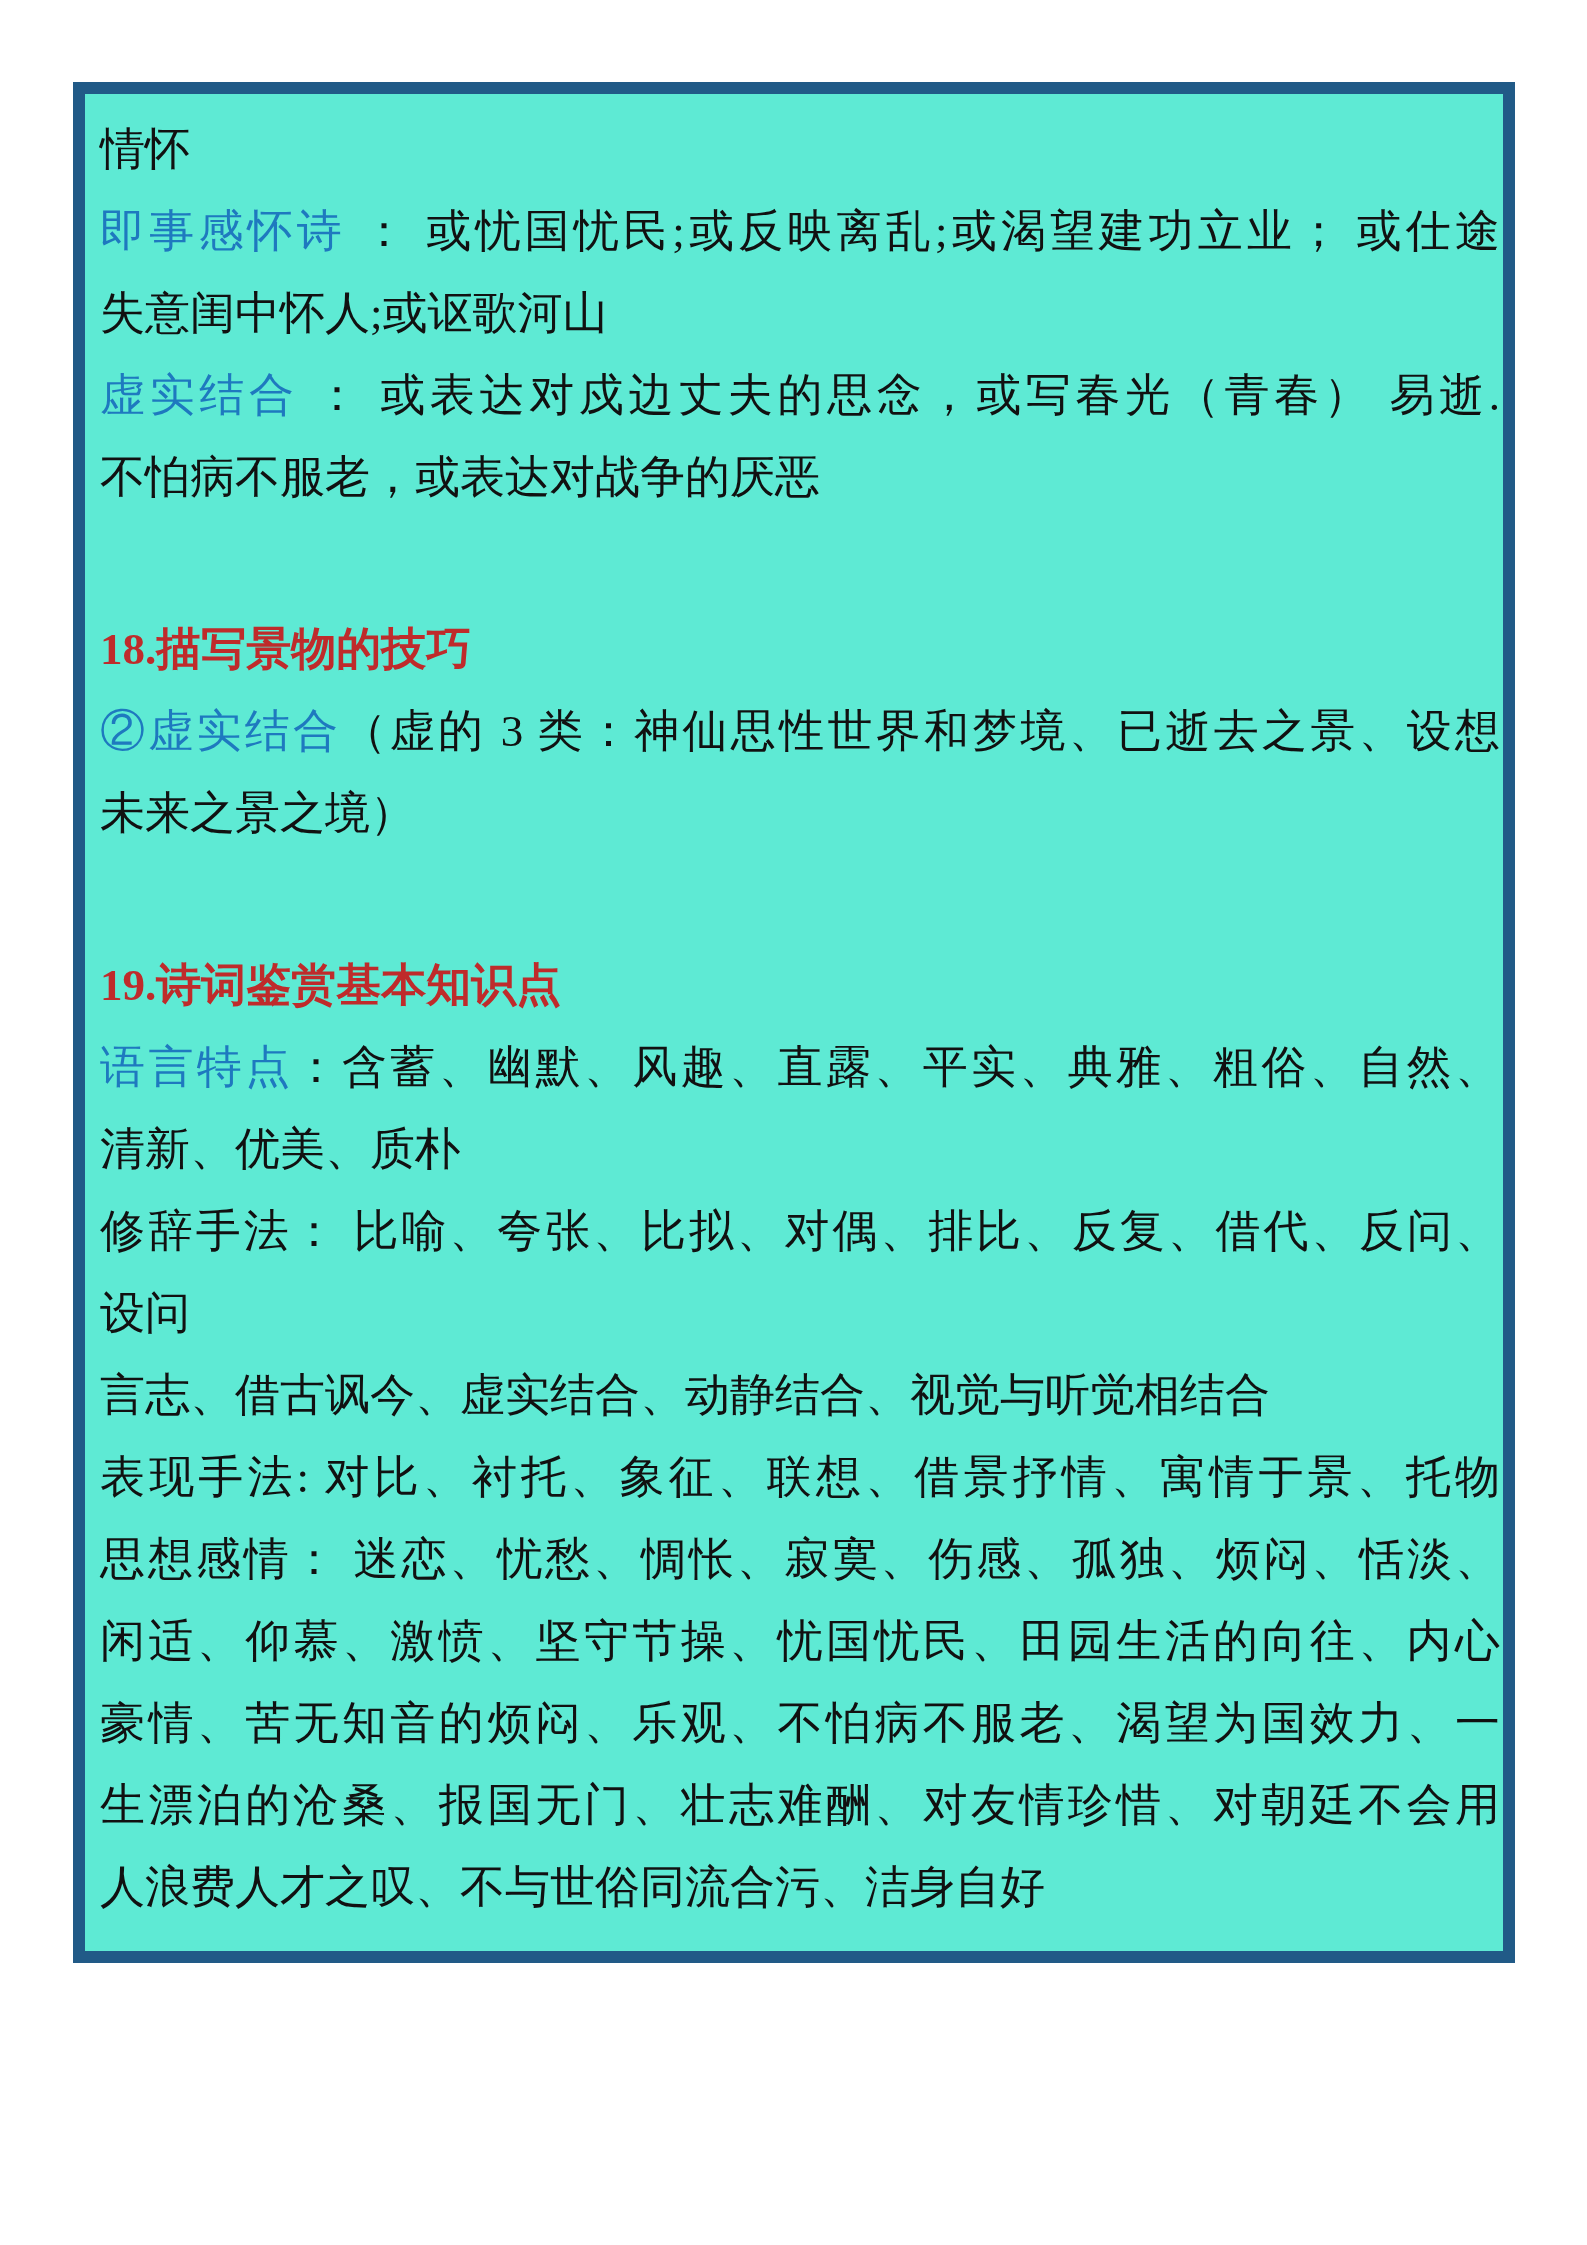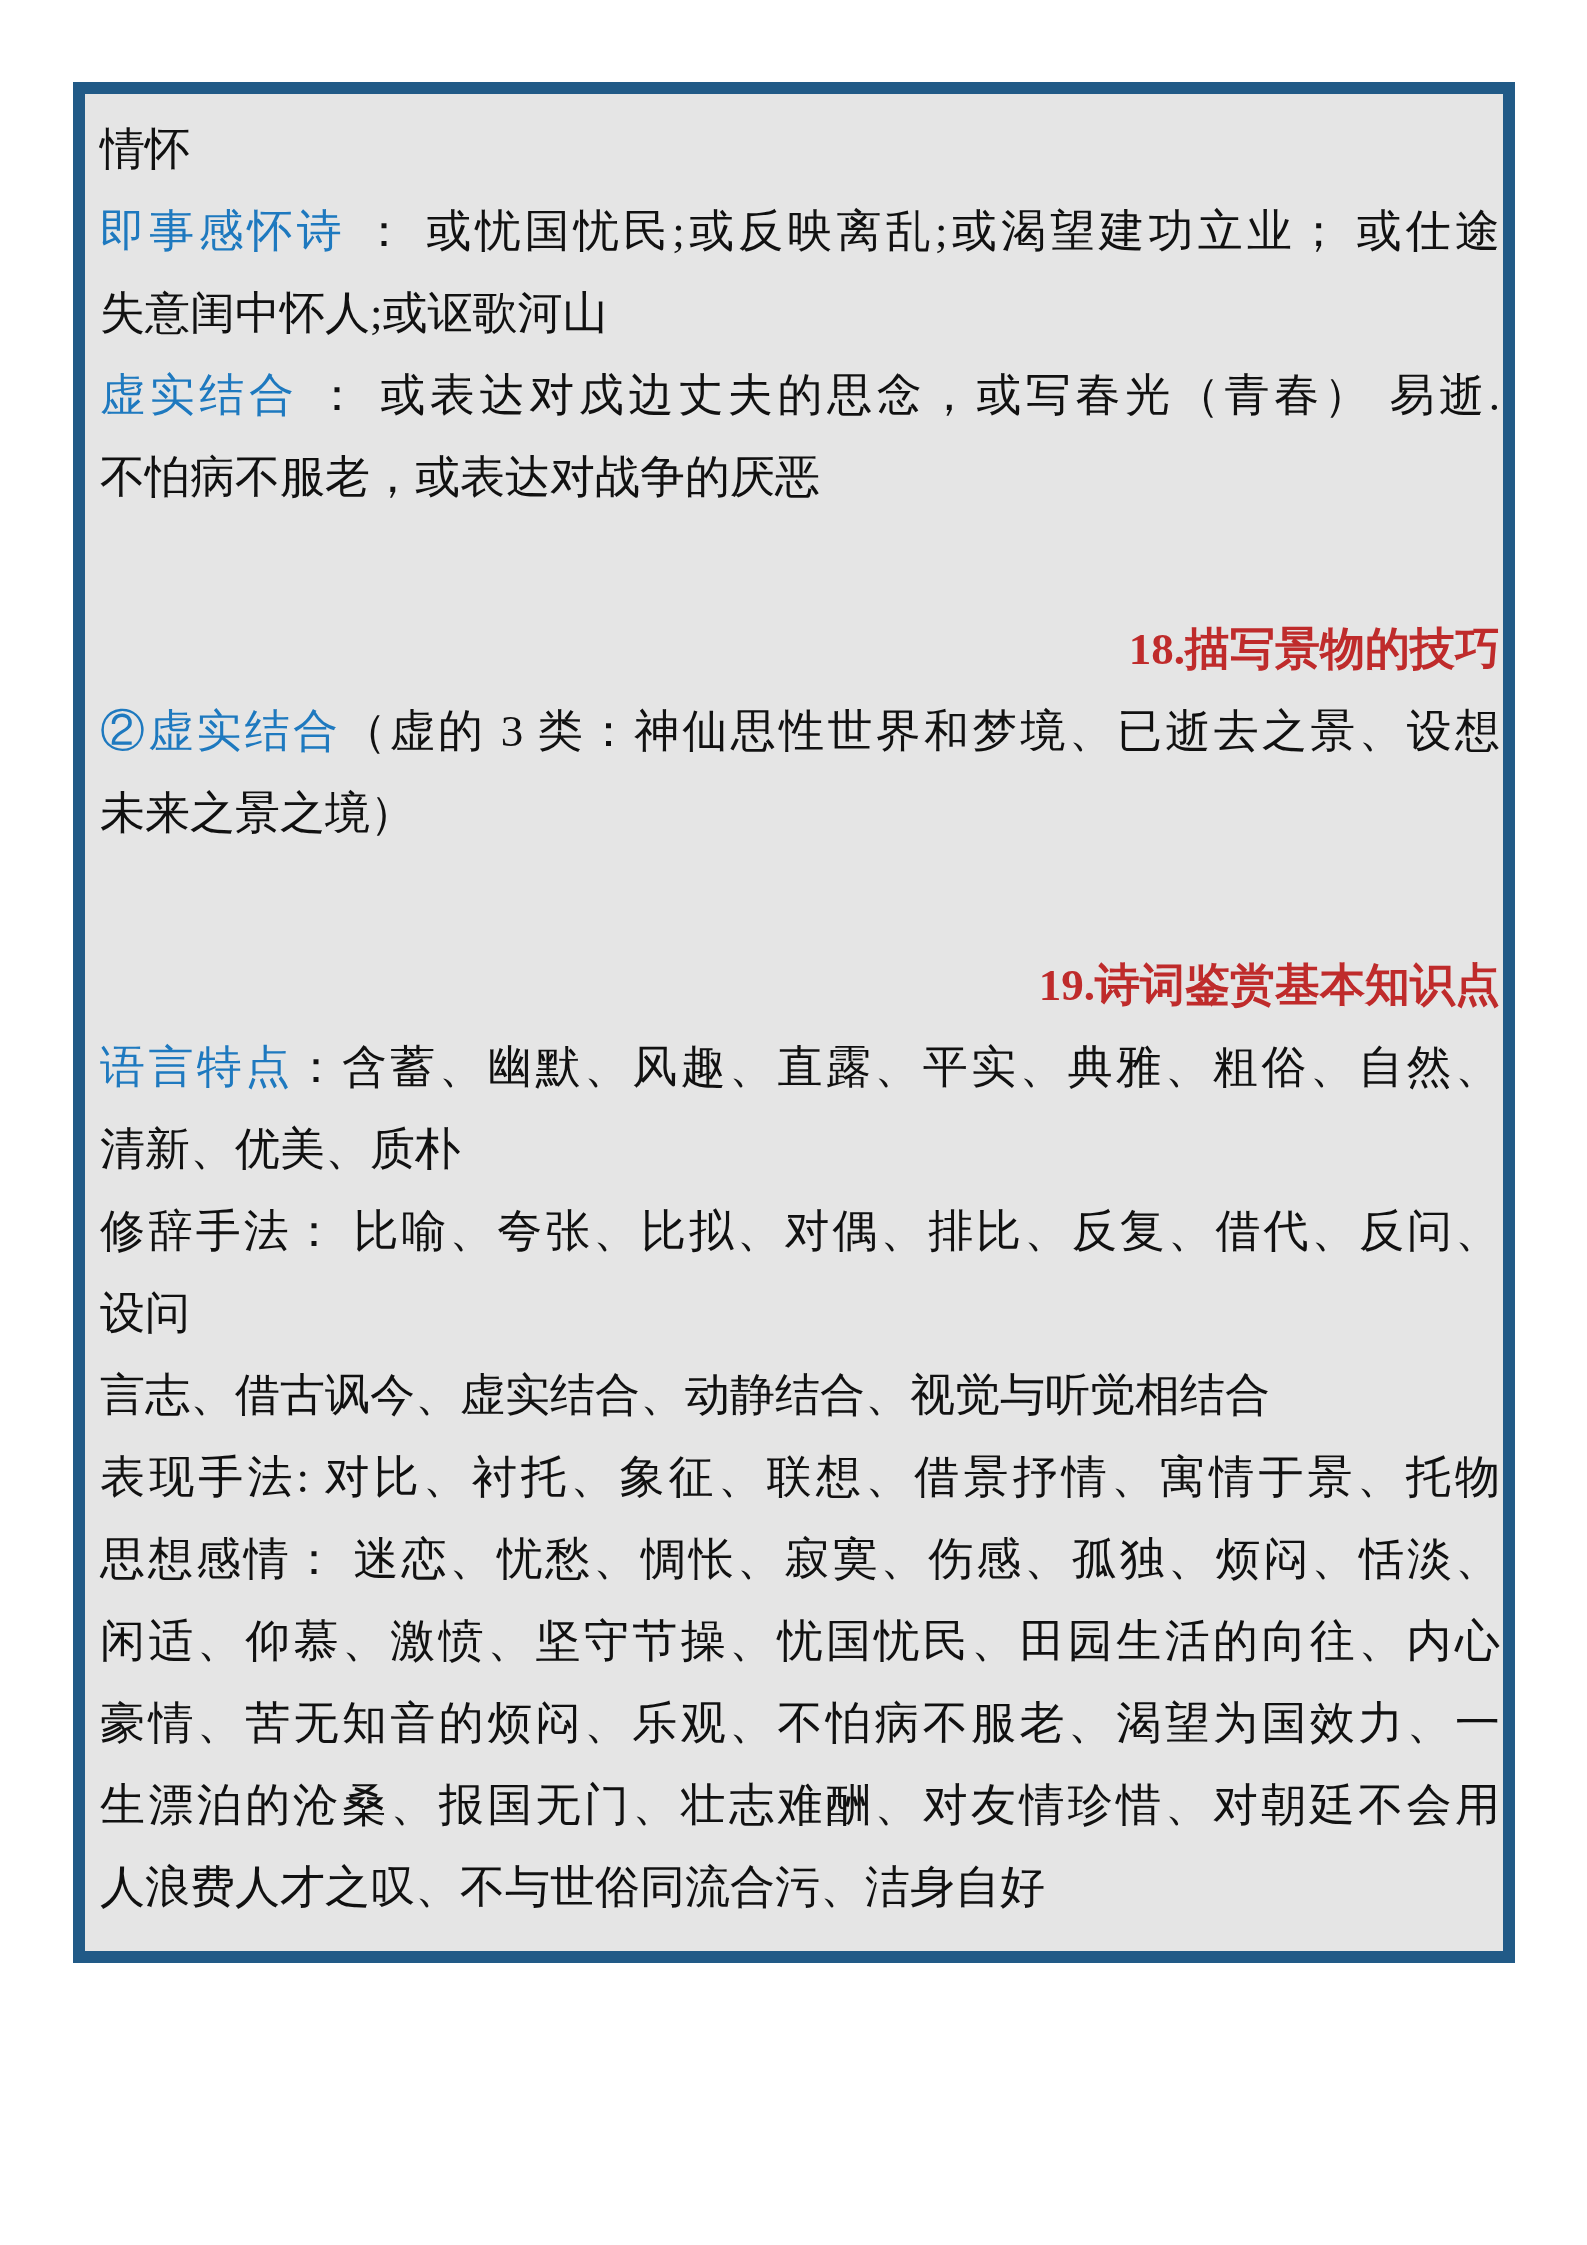--- a/index.html
+++ b/index.html
@@ -20,21 +20,21 @@
     font-family: "Liberation Serif", "DejaVu Serif", serif;
   }
   .frame {
     position: absolute;
     left: 73px;
     top: 82px;
     width: 1442px;
     height: 1881px;
     box-sizing: border-box;
     border: 12px solid var(--border);
-    background: #e5e5e5;
+    background: #5eead4;
   }
   .content {
     box-sizing: border-box;
     width: 100%;
     padding: 14px 3px 0 15px;
   }
   .line {
     font-size: 45px;
     line-height: 82px;
     height: 82px;
@@ -45,21 +45,20 @@
   .line.justify {
     white-space: normal;
     text-align: justify;
     text-align-last: justify;
   }
   .line.heading {
     font-weight: bold;
   }
   .line.section-gap {
     margin-top: 90px;
-    text-align: right;
   }
   .c-black { color: var(--black); }
   .c-blue  { color: var(--blue); }
   .c-red   { color: var(--red); }
 </style>
 </head>
 <body>
 
 <div class="frame">
   <div class="content" id="content">

